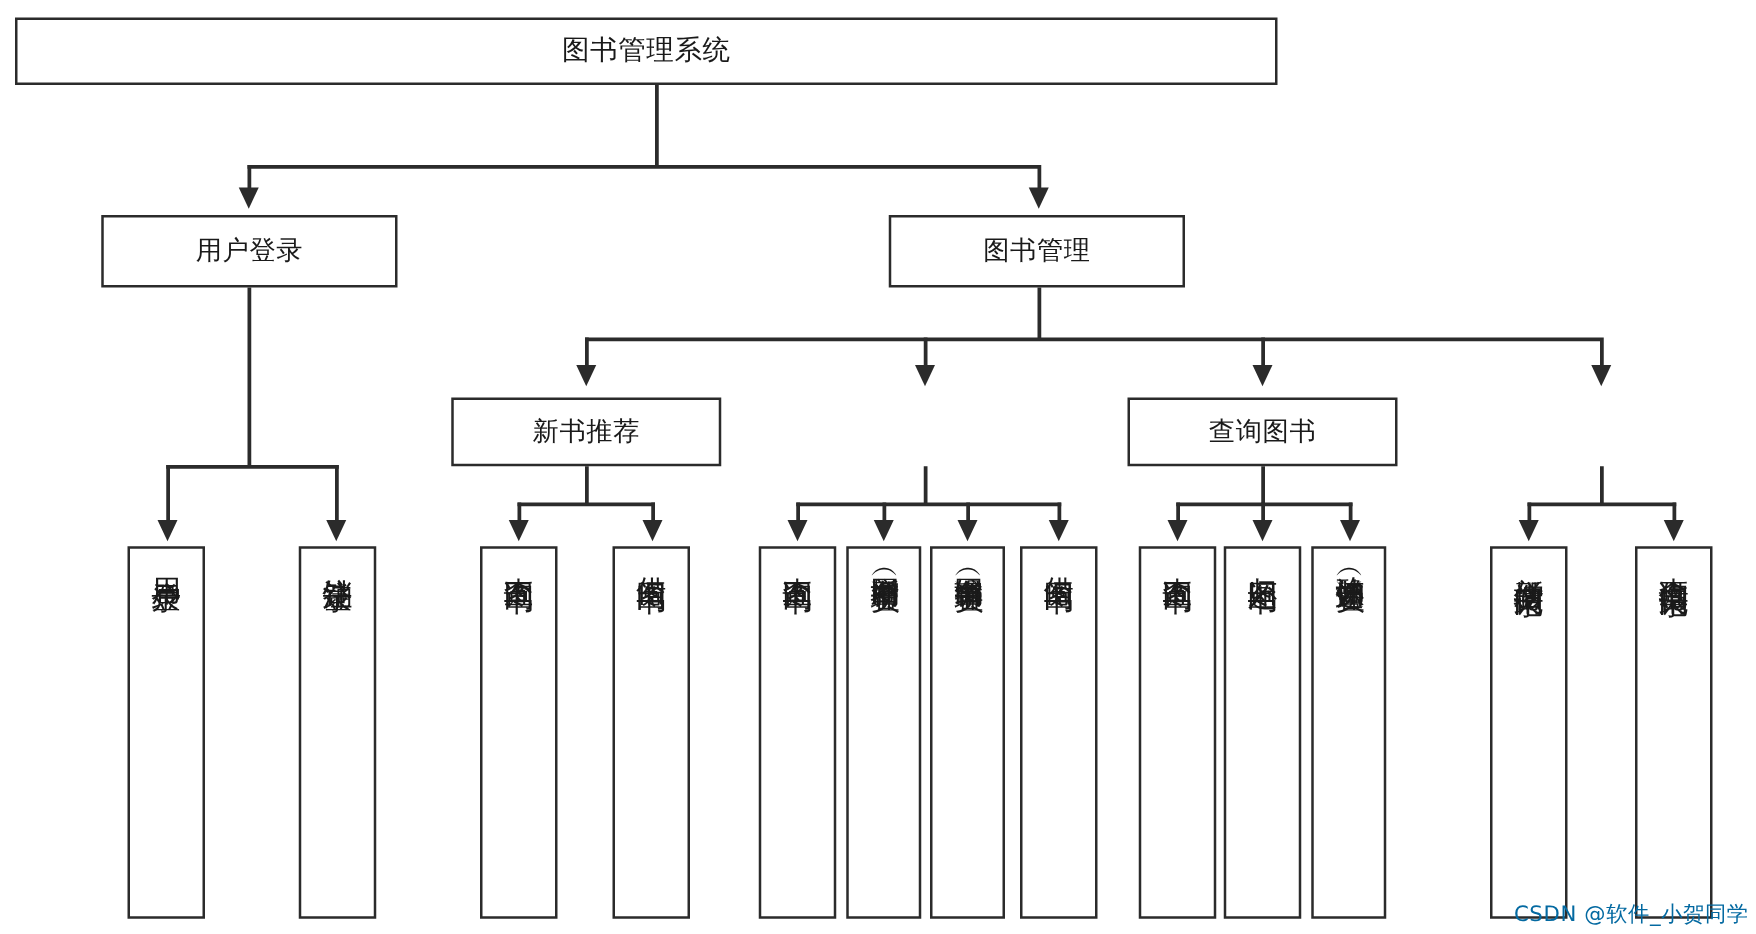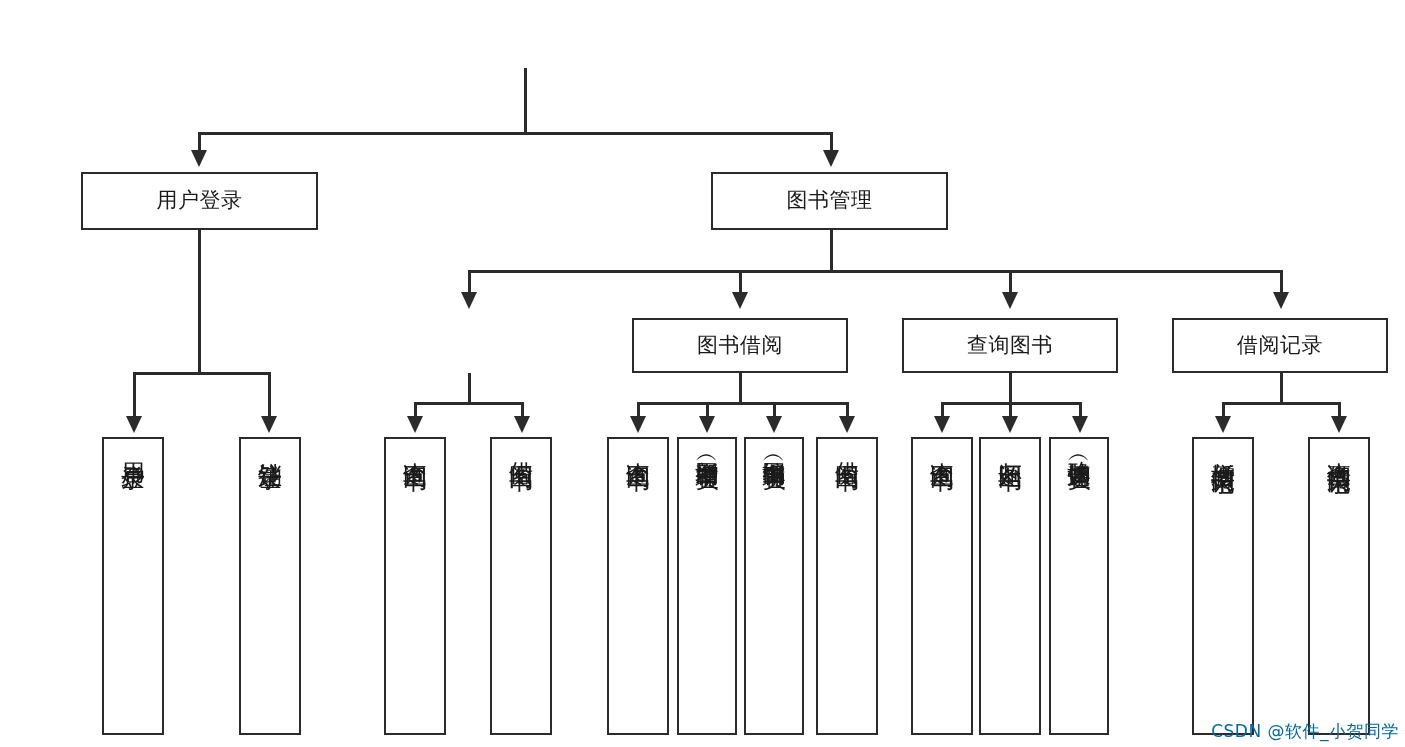--- a/index.html
+++ b/index.html
@@ -77,20 +77,23 @@
     letter-spacing:0.5px;
     white-space:nowrap;
     pointer-events:none;
   }
 </style>
 </head>
 <body>
 
 <div id="stage">
 
+  <div class="node horiz root" style="left:12px;top:14px;width:1010px;height:54px;">
+    <span class="lbl">图书管理系统</span>
+  </div>
 
   <div class="ln v" style="left:524px;top:68px;height:66px;"></div>
 
   <div class="ln h" style="left:198px;top:132px;width:634px;"></div>
 
   <div class="ln v" style="left:198px;top:132px;height:20px;"></div>
   <div class="arrow" style="left:191px;top:150px;"></div>
   <div class="ln v" style="left:830px;top:132px;height:20px;"></div>
   <div class="arrow" style="left:823px;top:150px;"></div>
 
@@ -113,28 +116,25 @@
   <div class="ln h" style="left:468px;top:270px;width:812px;"></div>
   <div class="ln v" style="left:468px;top:270px;height:24px;"></div>
   <div class="arrow" style="left:461px;top:292px;"></div>
   <div class="ln v" style="left:739px;top:270px;height:24px;"></div>
   <div class="arrow" style="left:732px;top:292px;"></div>
   <div class="ln v" style="left:1009px;top:270px;height:24px;"></div>
   <div class="arrow" style="left:1002px;top:292px;"></div>
   <div class="ln v" style="left:1280px;top:270px;height:24px;"></div>
   <div class="arrow" style="left:1273px;top:292px;"></div>
 
-  <div class="node horiz" style="left:632px;top:318px;width:216px;height:55px;">
-    <span class="lbl">图书借阅</span>
+  <div class="node horiz" style="left:361px;top:318px;width:216px;height:55px;">
+    <span class="lbl">新书推荐</span>
   </div>
   <div class="node horiz" style="left:902px;top:318px;width:216px;height:55px;">
     <span class="lbl">查询图书</span>
-  </div>
-  <div class="node horiz" style="left:1172px;top:318px;width:216px;height:55px;">
-    <span class="lbl">借阅记录</span>
   </div>
 
   <div class="ln v" style="left:468px;top:373px;height:31px;"></div>
   <div class="ln h" style="left:414px;top:402px;width:110px;"></div>
   <div class="ln v" style="left:414px;top:402px;height:16px;"></div>
   <div class="arrow" style="left:407px;top:416px;"></div>
   <div class="ln v" style="left:521px;top:402px;height:16px;"></div>
   <div class="arrow" style="left:514px;top:416px;"></div>
 
   <div class="ln v" style="left:739px;top:373px;height:31px;"></div>

